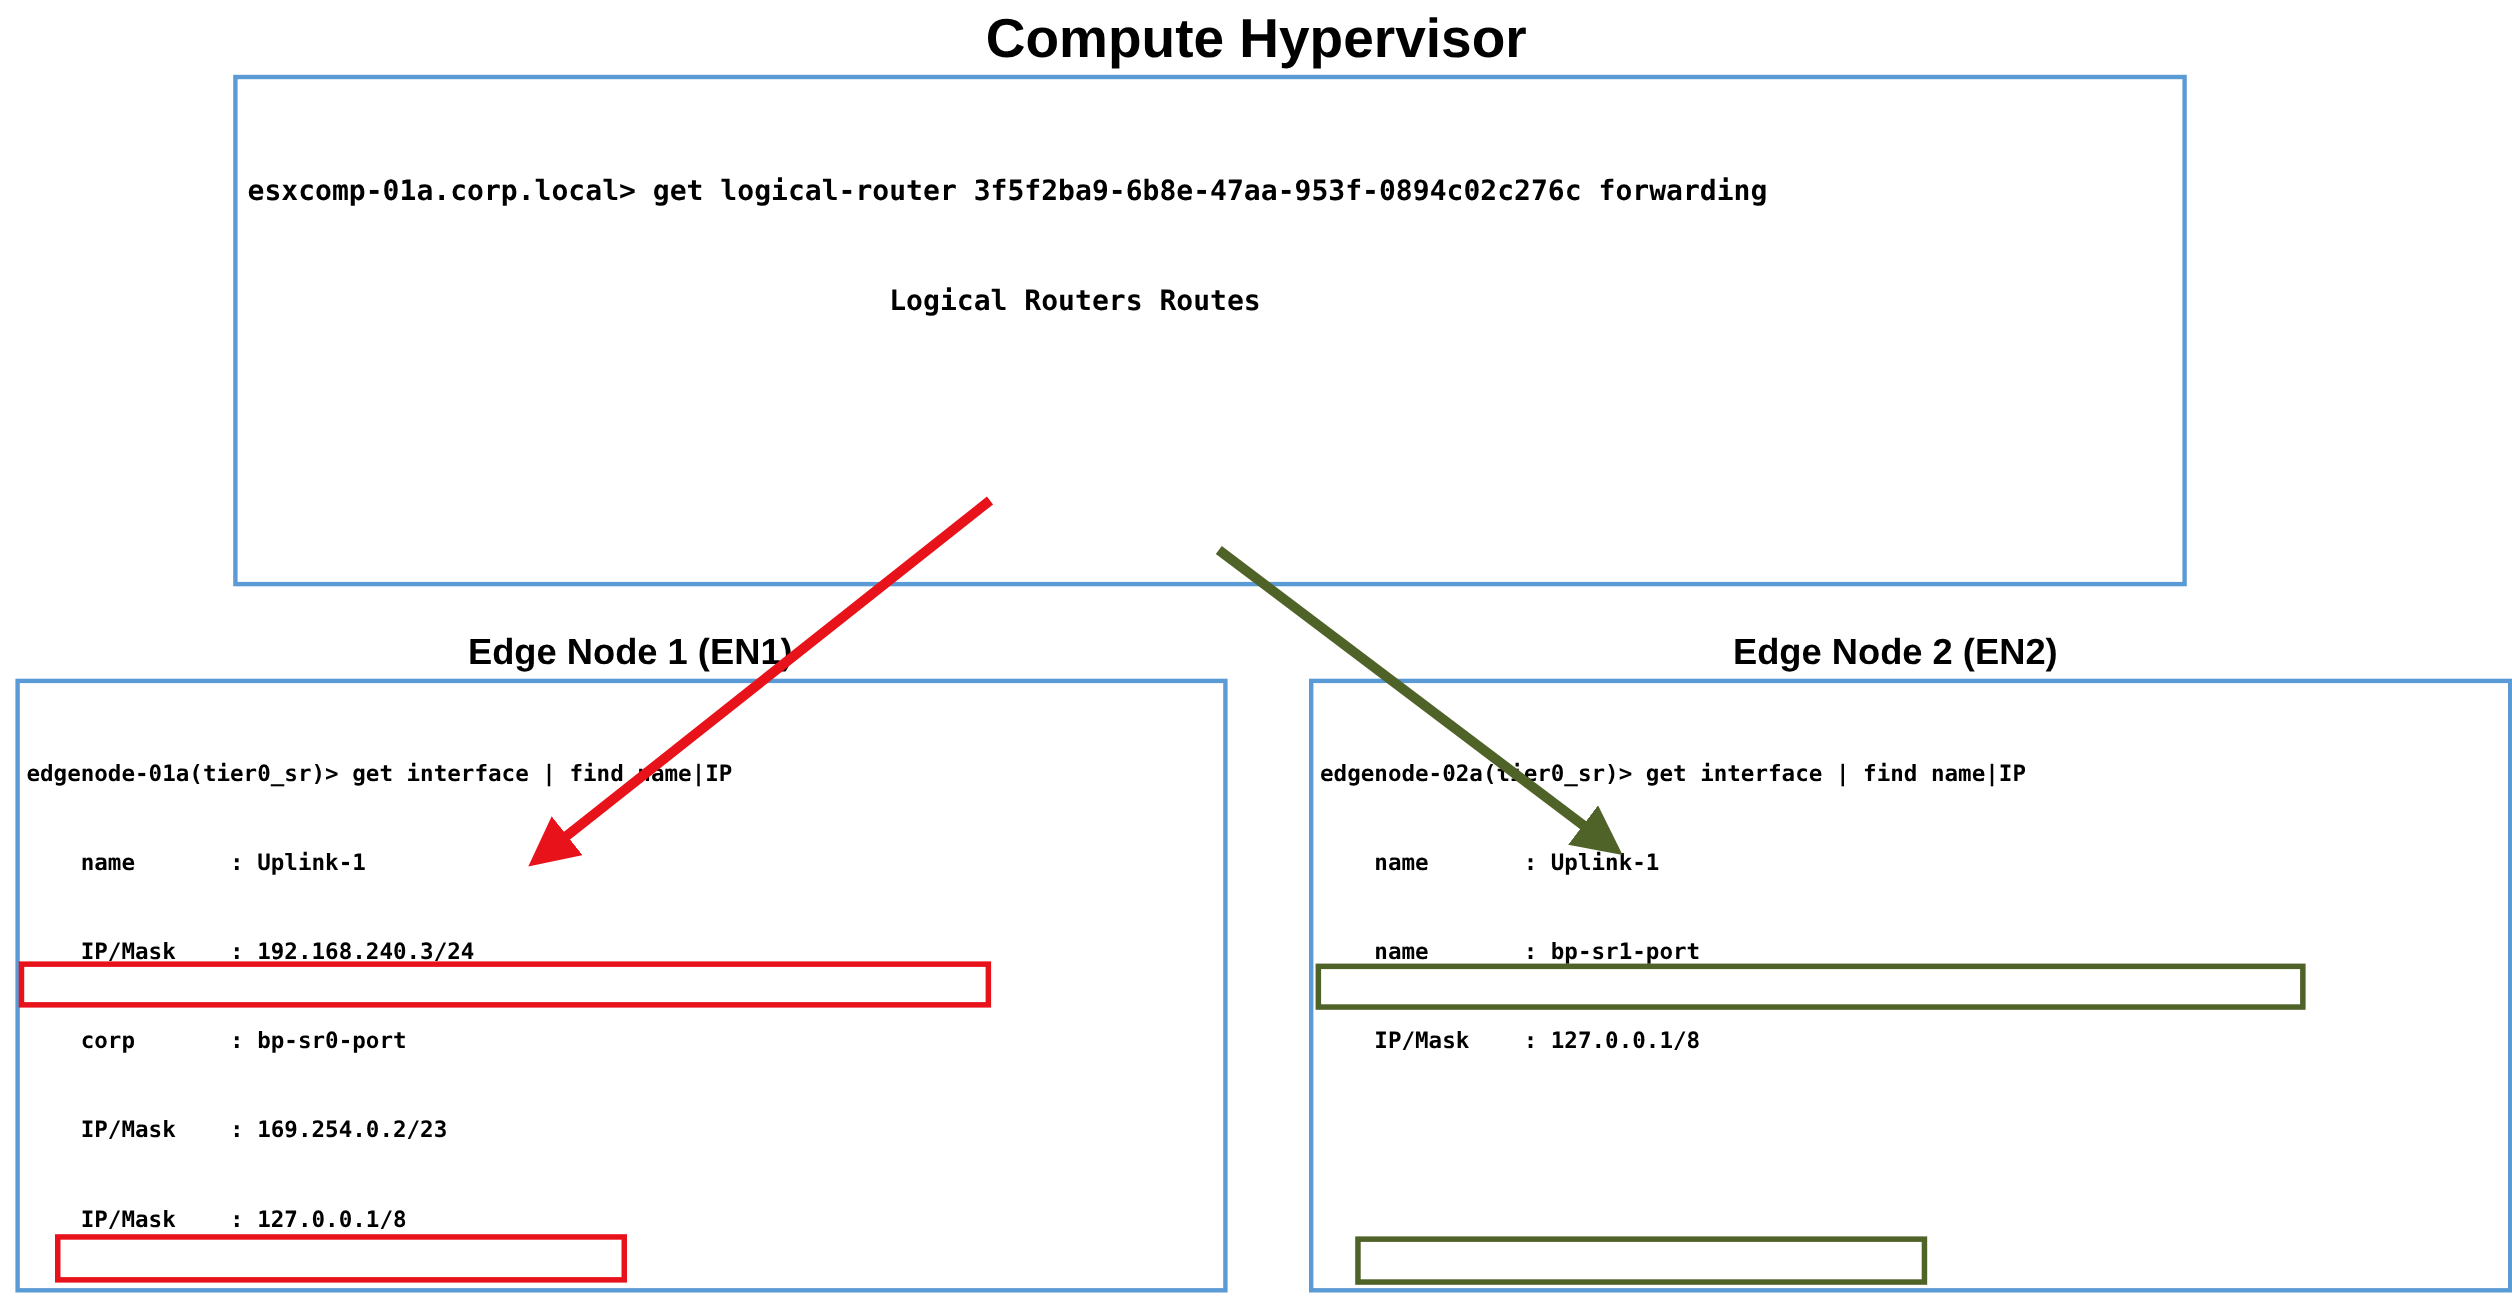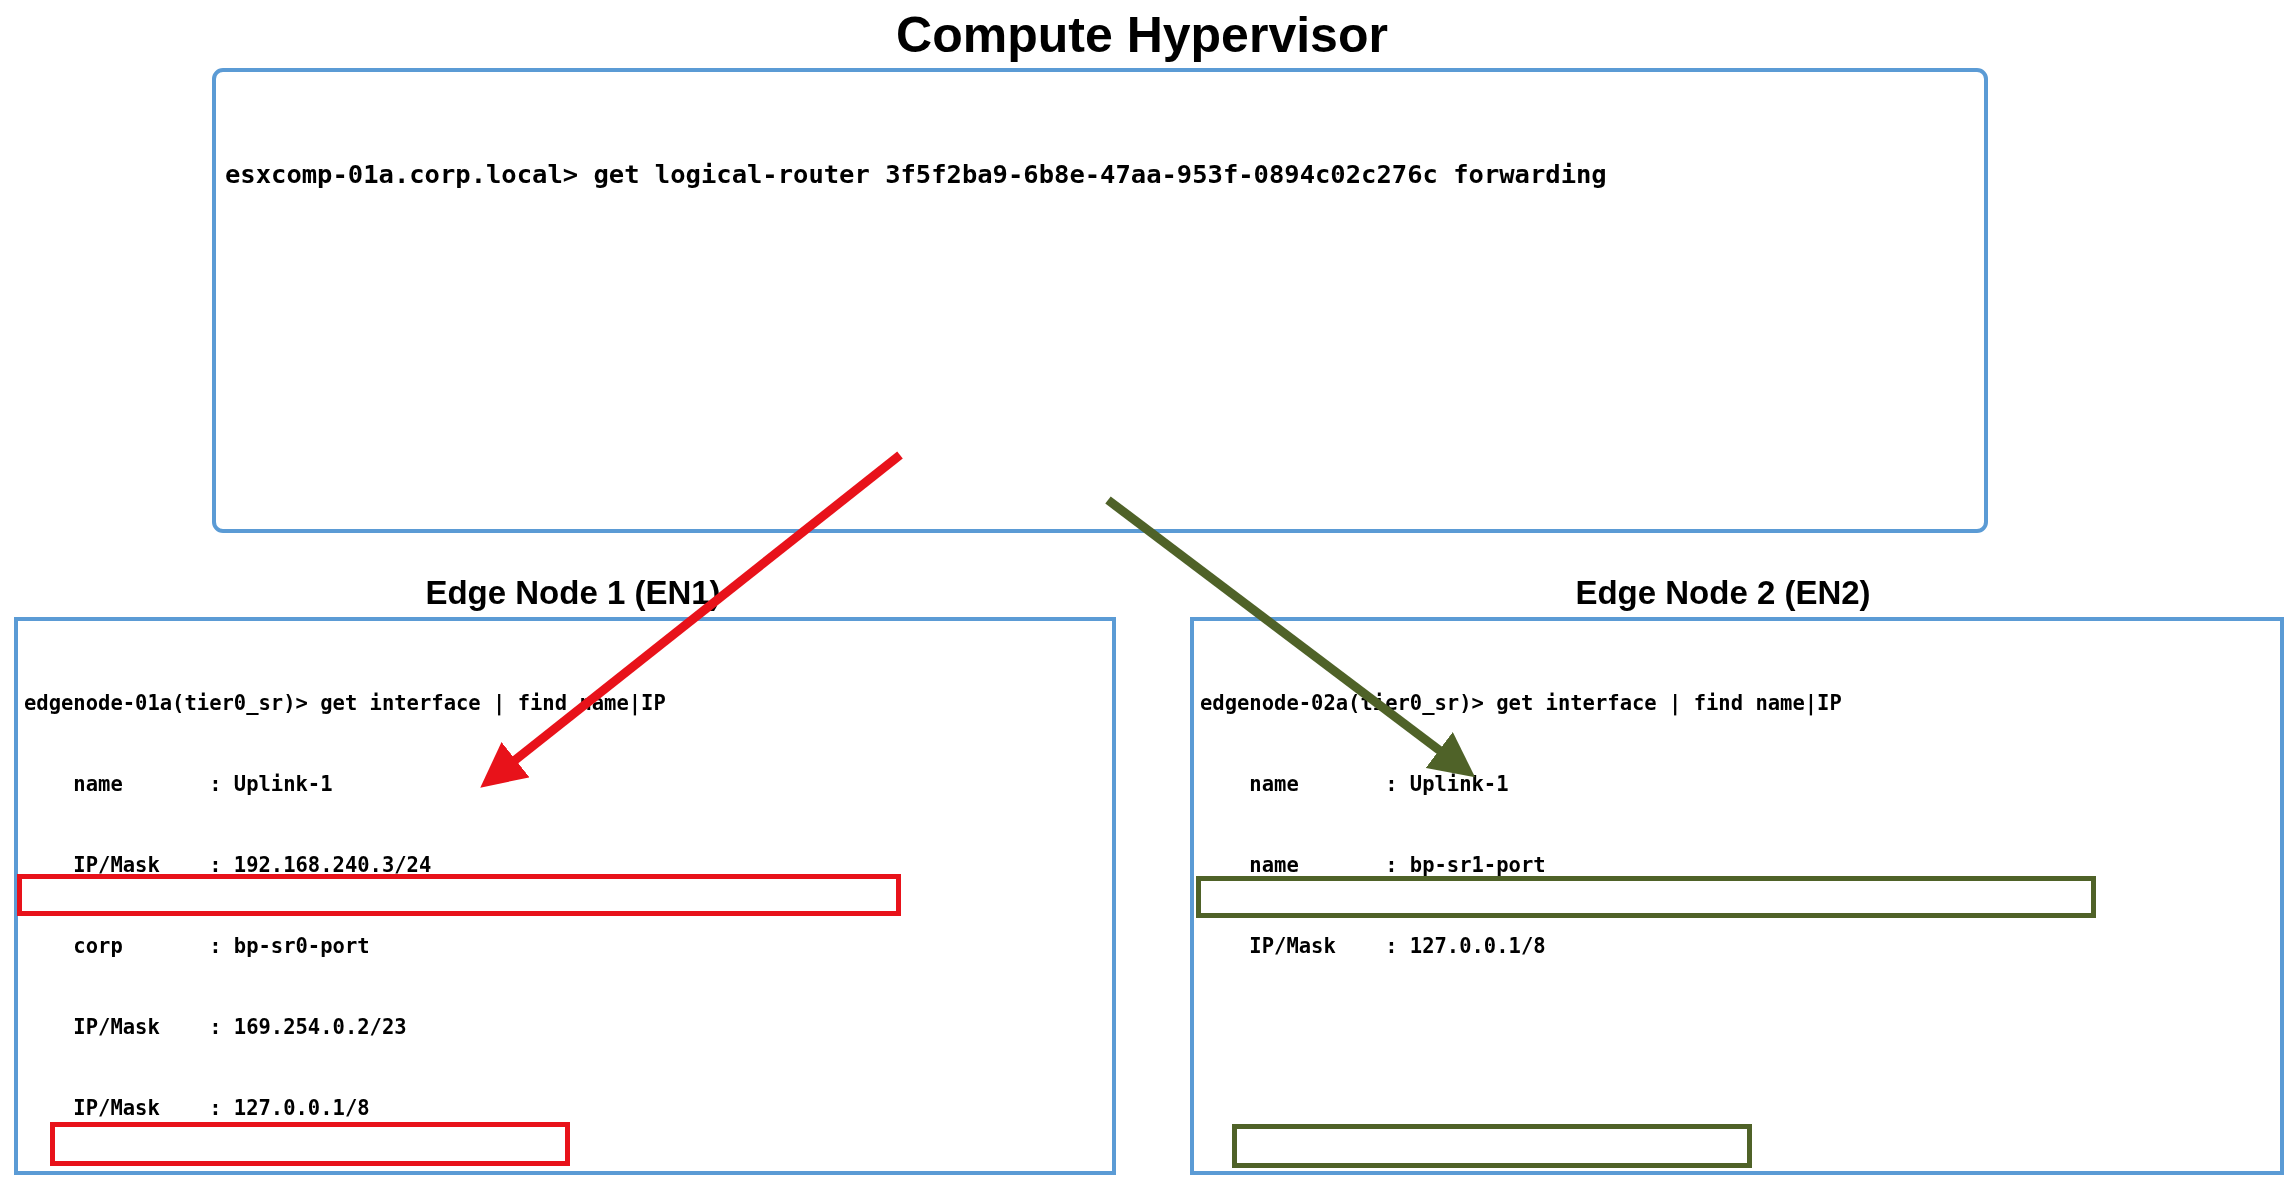--- a/index.html
+++ b/index.html
@@ -18,21 +18,21 @@
   #title-en2{ left:1162px; top:574px; width:1122px; text-align:center; font-size:33px; }
 
   
   .panel{
     position:absolute;
     background:#ffffff;
     border:4px solid #5b9bd5;
     box-sizing:border-box;
     overflow:hidden;
   }
-  #panel-hypervisor{ left:212px; top:68px; width:1776px; height:465px;border-radius:11px; }
+  #panel-hypervisor{ left:212px; top:68px; width:1776px; height:465px; }
   #panel-en1{ left:14px; top:617px; width:1102px; height:558px; }
   #panel-en2{ left:1190px; top:617px; width:1094px; height:558px; }
 
   .term{
     font-family:"DejaVu Sans Mono","Liberation Mono",monospace;
     font-weight:bold;
     color:#000000;
     white-space:pre;
     position:absolute;
   }
@@ -65,20 +65,21 @@
 
 <div class="title" id="title-hypervisor">Compute Hypervisor</div>
 
 <div class="title" id="title-en1">Edge Node 1 (EN1)</div>
 
 <div class="title" id="title-en2">Edge Node 2 (EN2)</div>
 
 <div class="panel" id="panel-hypervisor">
   <div class="term">
     <span class="line">esxcomp-01a.corp.local&gt; get logical-router 3f5f2ba9-6b8e-47aa-953f-0894c02c276c forwarding</span>
+    <span class="line">                                      Logical Routers Routes</span>
     <span class="line"></span>
     <span class="line"></span>
     
     
     
     
     
     
     
     

